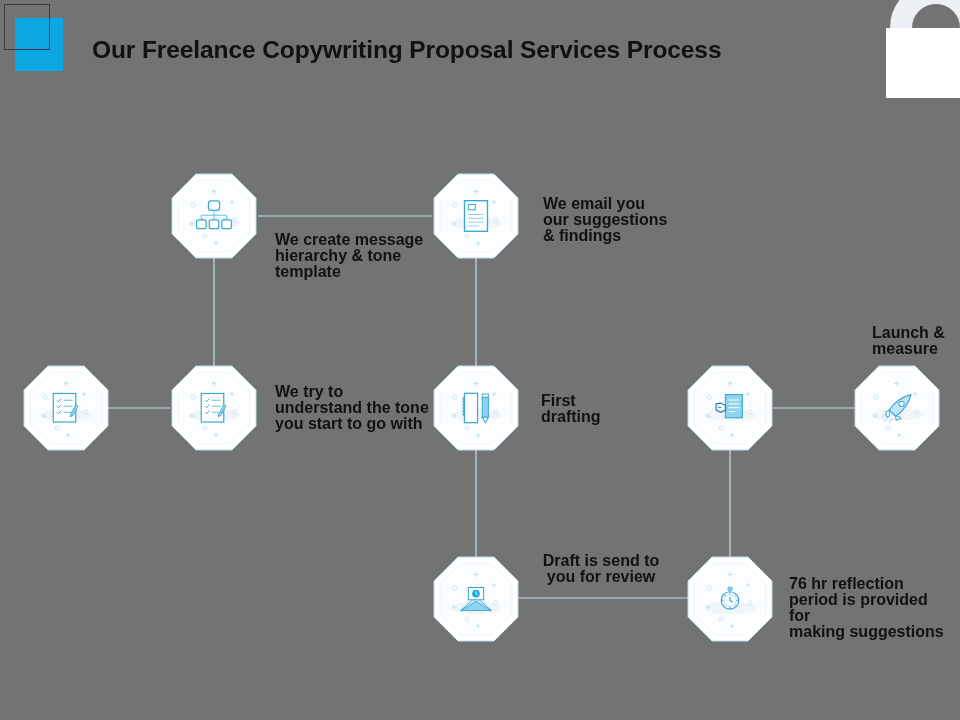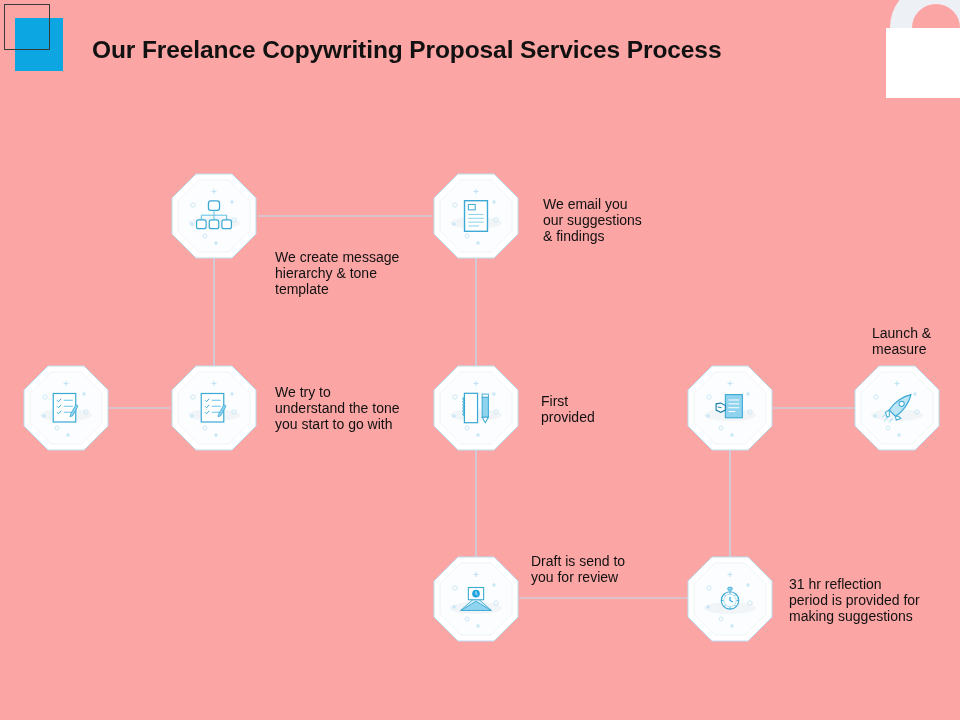--- a/index.html
+++ b/index.html
@@ -9,21 +9,21 @@
     height: 720px;
     background: #ffffff;
     font-family: "Liberation Sans", sans-serif;
     overflow: hidden;
   }
 
   #slide {
     position: relative;
     width: 960px;
     height: 720px;
-    background: #fca5a5;
+    background: #737373;
   }
 
   
   .deco-square-outline {
     position: absolute;
     left: 4px;
     top: 4px;
     width: 46px;
     height: 46px;
     border: 1px solid #3a3a3a;
@@ -106,22 +106,22 @@
     left: 0; top: 0;
     width: 86px; height: 86px;
     display: flex;
     align-items: center;
     justify-content: center;
   }
 
   
   .label {
     position: absolute;
-    font-size: 14px;
-    font-weight: normal;
+    font-size: 16px;
+    font-weight: bold;
     color: #111111;
     line-height: 16px;
     white-space: pre-line;
   }
 </style>
 </head>
 <body>
 
 <div id="slide">
 
@@ -272,21 +272,21 @@
             <line x1="8" y1="19" x2="8" y2="25"></line>
             <line x1="24" y1="19" x2="24" y2="25"></line>
             <line x1="40" y1="19" x2="40" y2="25"></line>
           </g>
           <rect x="2" y="25" width="12" height="11" rx="2.5" fill="#ffffff" stroke="#3aa8d4" stroke-width="1.5"></rect>
           <rect x="18" y="25" width="12" height="11" rx="2.5" fill="#ffffff" stroke="#3aa8d4" stroke-width="1.5"></rect>
           <rect x="34" y="25" width="12" height="11" rx="2.5" fill="#ffffff" stroke="#3aa8d4" stroke-width="1.5"></rect>
         </svg>
       </div>
     </div>
-    <div class="label" style="left:275px; top:249px; width:160px;">We create message
+    <div class="label" style="left:275px; top:232px; width:160px;">We create message
 hierarchy &amp; tone
 template</div>
 
     <div class="node" style="left:433px; top:173px;">
       <div class="oct-outer">
         <svg viewBox="0 0 86 86" width="86" height="86">
           <polygon points="25,1 61,1 85,25 85,61 61,85 25,85 1,61 1,25" fill="#ffffff" stroke="#b9dff0" stroke-width="1"></polygon>
         </svg>
       </div>
       <div class="oct-inner">
@@ -350,21 +350,21 @@
         <svg viewBox="0 0 44 44" width="34" height="34">
           <rect x="7" y="3" width="17" height="38" fill="#ffffff" stroke="#3aa8d4" stroke-width="1.6"></rect>
           <path d="M7,8 q-4,2 0,4 q-4,2 0,4 q-4,2 0,4 q-4,2 0,4 q-4,2 0,4 q-4,2 0,4" fill="none" stroke="#3aa8d4" stroke-width="1.4"></path>
           <rect x="30" y="8" width="8" height="26" fill="#8fd3ef" stroke="#3aa8d4" stroke-width="1.3"></rect>
           <polygon points="30,34 38,34 34,41" fill="#ffffff" stroke="#3aa8d4" stroke-width="1.3"></polygon>
           <rect x="30" y="4" width="8" height="4" fill="#ffffff" stroke="#3aa8d4" stroke-width="1.2"></rect>
         </svg>
       </div>
     </div>
     <div class="label" style="left:541px; top:393px; width:120px;">First
-provided</div>
+drafting</div>
 
     <div class="node" style="left:433px; top:556px;">
       <div class="oct-outer">
         <svg viewBox="0 0 86 86" width="86" height="86">
           <polygon points="25,1 61,1 85,25 85,61 61,85 25,85 1,61 1,25" fill="#ffffff" stroke="#b9dff0" stroke-width="1"></polygon>
         </svg>
       </div>
       <div class="oct-inner">
         <svg viewBox="0 0 86 86" width="86" height="86">
           <polygon points="28,7 58,7 79,28 79,58 58,79 28,79 7,58 7,28" fill="#fbfdfe" stroke="#eef4f7" stroke-width="1"></polygon>
@@ -385,21 +385,21 @@
       <div class="node-icon">
         <svg viewBox="0 0 44 34" width="34" height="26">
           <polygon points="2,32 22,14 42,32" fill="#d9effa" stroke="#3aa8d4" stroke-width="1.2"></polygon>
           <rect x="12" y="2" width="20" height="16" fill="#ffffff" stroke="#3aa8d4" stroke-width="1.4"></rect>
           <circle cx="22" cy="10" r="5" fill="#1fa5e0"></circle>
           <path d="M22,7 v3 l2,2" fill="none" stroke="#ffffff" stroke-width="1.2"></path>
           <polygon points="2,32 22,20 42,32" fill="#8fd3ef" stroke="#3aa8d4" stroke-width="1.2"></polygon>
         </svg>
       </div>
     </div>
-    <div class="label" style="left:531px; top:553px; width:140px;">Draft is send to
+    <div class="label" style="left:531px; top:553px; width:140px;text-align:center;">Draft is send to
 you for review</div>
 
     <div class="node" style="left:687px; top:556px;">
       <div class="oct-outer">
         <svg viewBox="0 0 86 86" width="86" height="86">
           <polygon points="25,1 61,1 85,25 85,61 61,85 25,85 1,61 1,25" fill="#ffffff" stroke="#b9dff0" stroke-width="1"></polygon>
         </svg>
       </div>
       <div class="oct-inner">
         <svg viewBox="0 0 86 86" width="86" height="86">
@@ -430,21 +430,21 @@
             <line x1="13.5" y1="15.5" x2="15.6" y2="17.6"></line>
             <line x1="28.4" y1="30.4" x2="30.5" y2="32.5"></line>
             <line x1="30.5" y1="15.5" x2="28.4" y2="17.6"></line>
             <line x1="15.6" y1="30.4" x2="13.5" y2="32.5"></line>
           </g>
           <path d="M22,19 v5 l4,2" fill="none" stroke="#1fa5e0" stroke-width="1.6"></path>
           <rect x="19" y="6" width="6" height="4" rx="1" fill="#8fd3ef" stroke="#3aa8d4" stroke-width="1.1"></rect>
         </svg>
       </div>
     </div>
-    <div class="label" style="left:789px; top:576px; width:160px;">31 hr reflection
+    <div class="label" style="left:789px; top:576px; width:160px;">76 hr reflection
 period is provided for
 making suggestions</div>
 
     <div class="node" style="left:687px; top:365px;">
       <div class="oct-outer">
         <svg viewBox="0 0 86 86" width="86" height="86">
           <polygon points="25,1 61,1 85,25 85,61 61,85 25,85 1,61 1,25" fill="#ffffff" stroke="#b9dff0" stroke-width="1"></polygon>
         </svg>
       </div>
       <div class="oct-inner">

